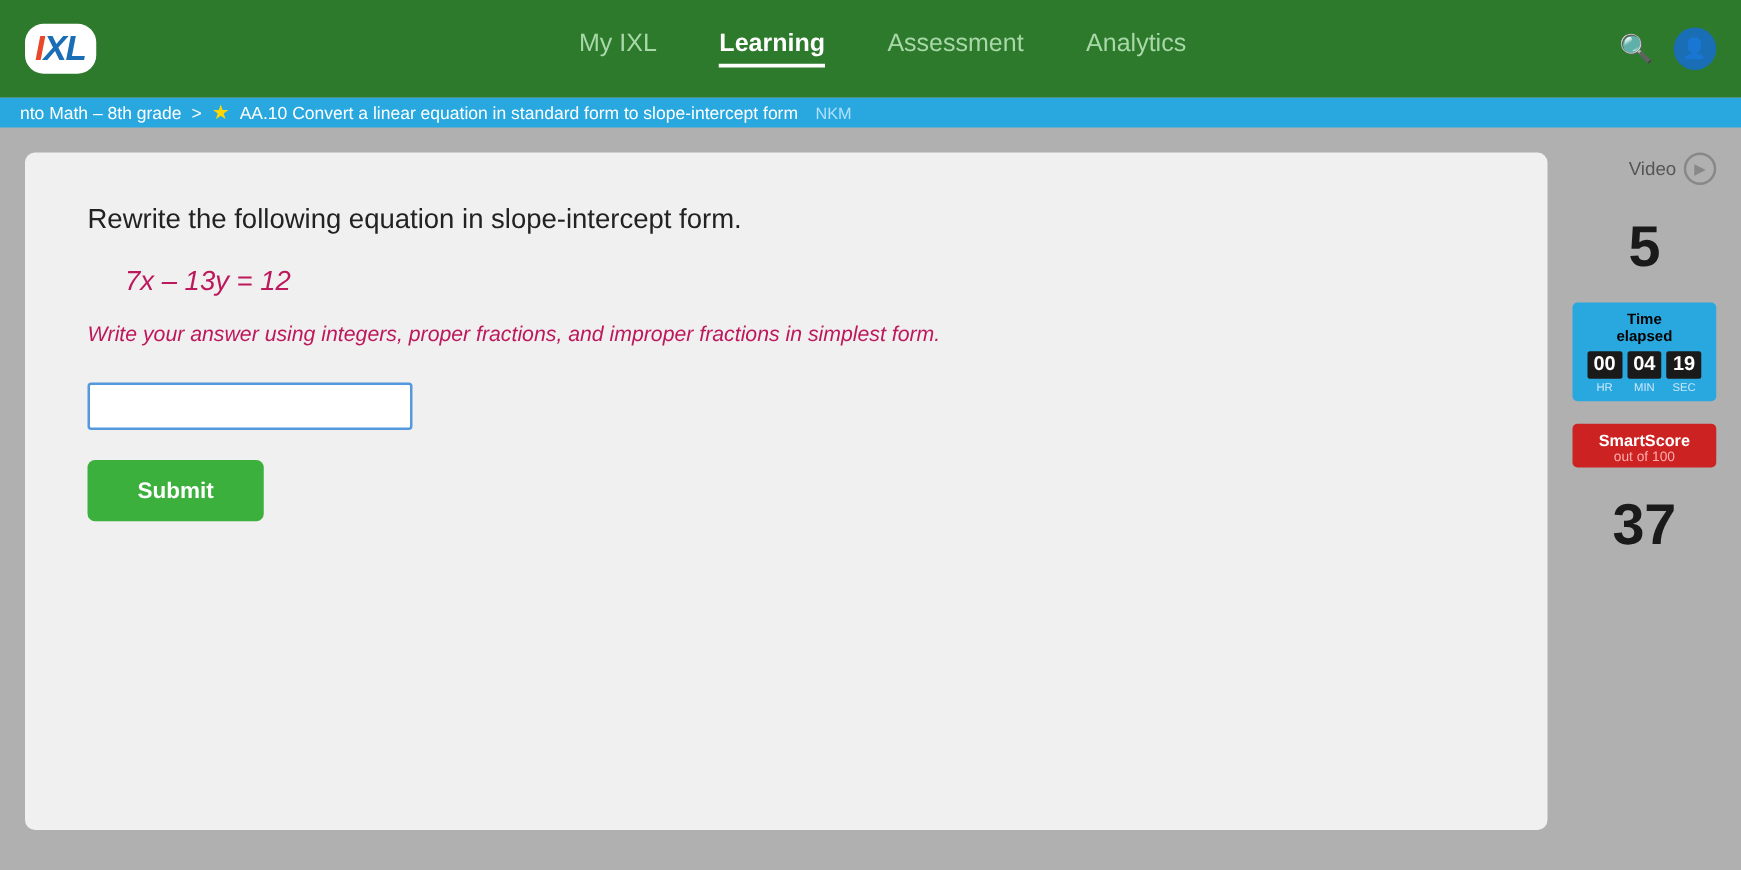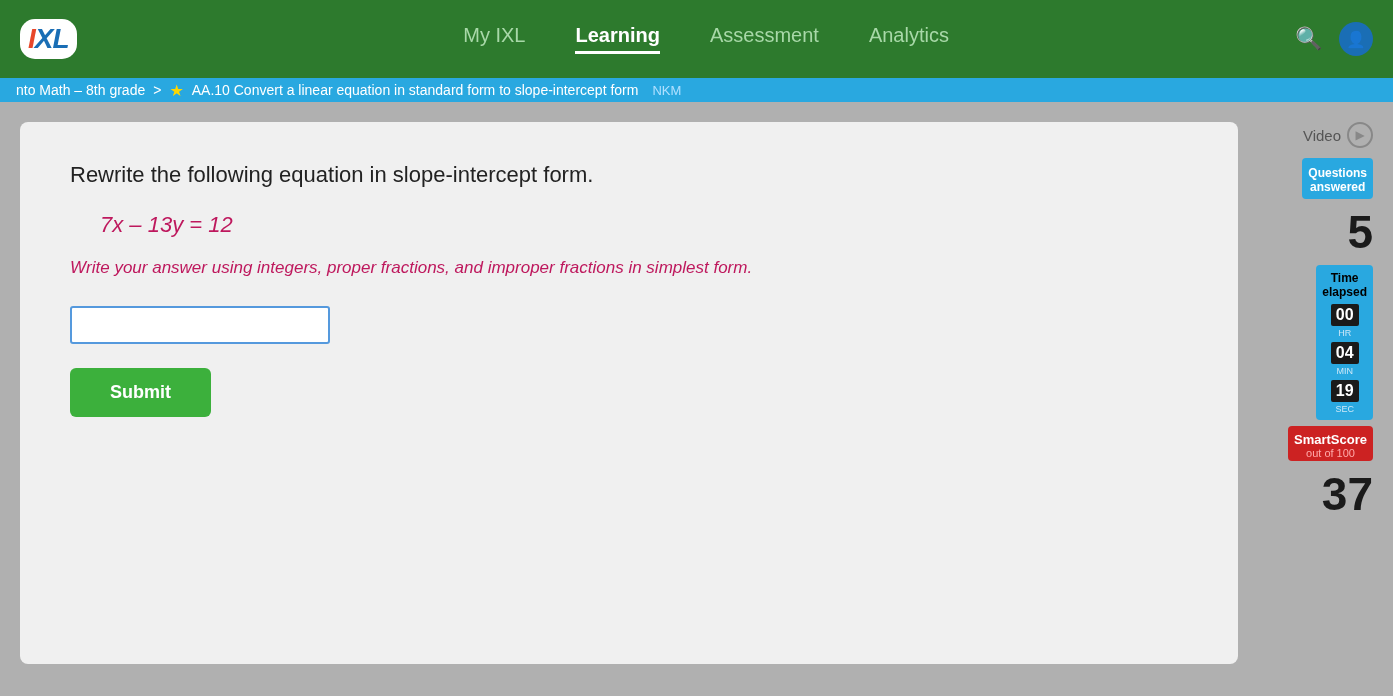--- a/index.html
+++ b/index.html
@@ -170,22 +170,21 @@
       font-size: 18px;
       font-weight: 600;
       cursor: pointer;
     }
 
     
     .sidebar {
       width: 115px;
       display: flex;
       flex-direction: column;
-      gap: 4px;
-      align-items: flex-end;
+      gap: 16px;
     }
 
     
     .video-row {
       display: flex;
       align-items: center;
       justify-content: flex-end;
       margin-bottom: 6px;
       gap: 6px;
     }
@@ -241,21 +240,20 @@
       color: #000000;
       font-size: 12px;
       font-weight: 600;
       line-height: 1.2;
     }
     .time-digits {
       display: flex;
       justify-content: center;
       gap: 4px;
       margin-top: 4px;
-      flex-direction: column;
     }
     .time-digit-box {
       display: flex;
       flex-direction: column;
       align-items: center;
     }
     .time-digit {
       background: #1a1a1a;
       color: white;
       font-size: 16px;
@@ -334,23 +332,20 @@
     <button class="submit-btn">Submit</button>
   </div>
 
   <div class="sidebar">
 
     <div class="video-row">
       <span class="video-label">Video</span>
       <div class="video-icon">▶</div>
     </div>
 
-    <div class="qa-box">
-      <div class="qa-label">Questions<br>answered</div>
-    </div>
     <div class="qa-number">5</div>
 
     <div class="time-box">
       <div class="time-label">Time<br>elapsed</div>
       <div class="time-digits">
         <div class="time-digit-box">
           <span class="time-digit">00</span>
           <span class="time-unit">HR</span>
         </div>
         <div class="time-digit-box">

